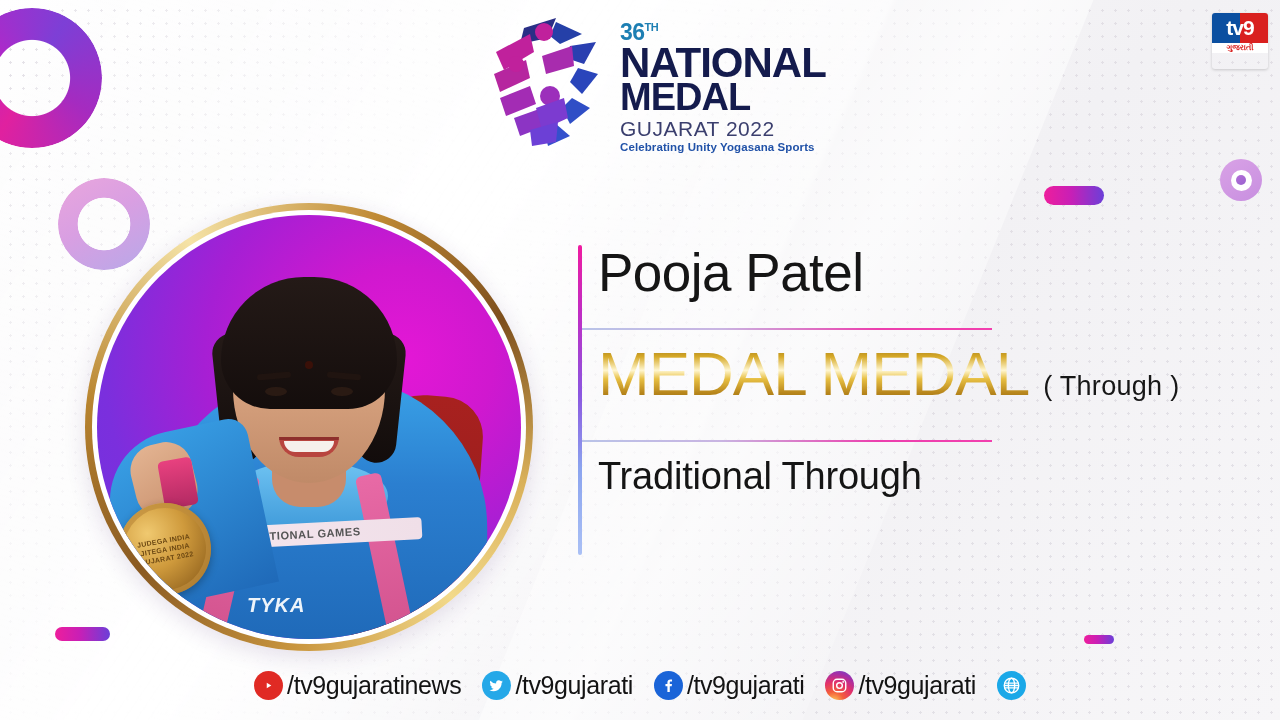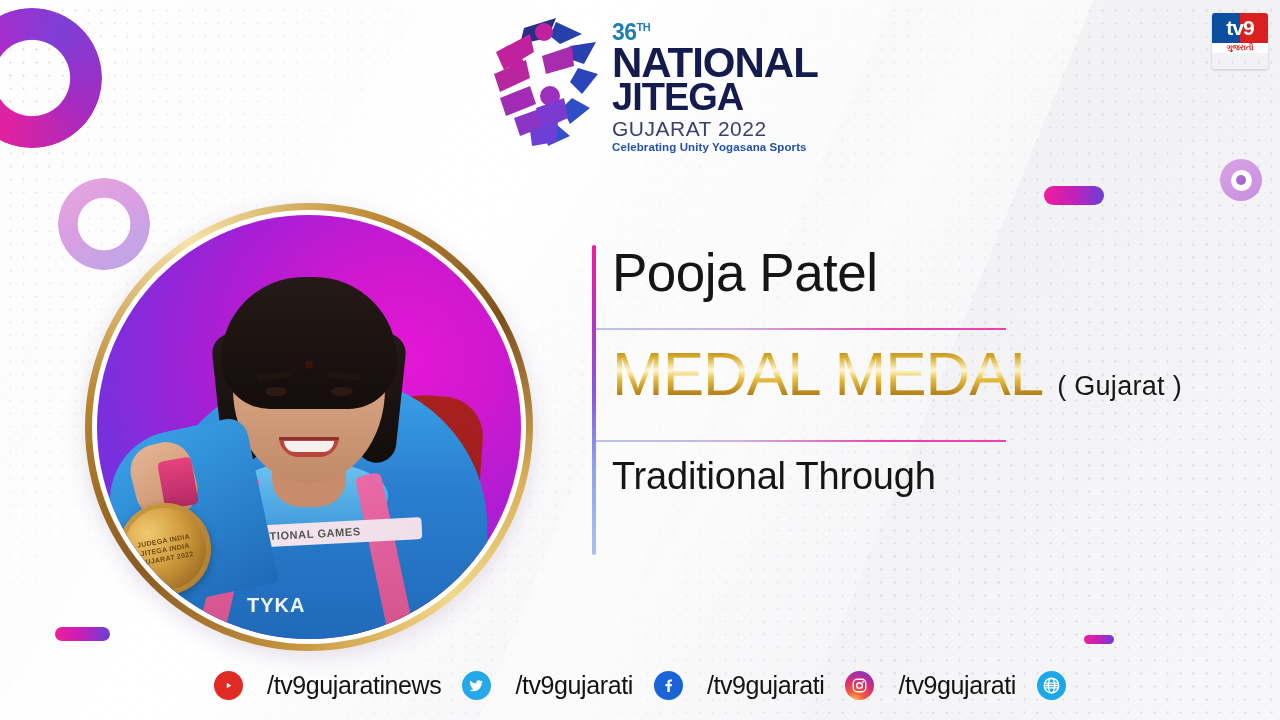--- a/index.html
+++ b/index.html
@@ -79,21 +79,21 @@
     background:linear-gradient(90deg,#ee1e9c 0%,#c81fb6 45%,#6b3fd8 100%);
   }
   .pill-a { left:1044px; top:186px; width:60px; height:19px; }
   .pill-b { left:55px;  top:627px; width:55px; height:14px; }
   .pill-c { left:1084px;top:635px; width:30px; height:9px;  }
 
   
   .ng-logo {
     position:absolute; left:486px; top:8px;
     width:310px; height:148px;
-    display:flex; align-items:center; gap:6px;
+    display:flex; align-items:center; gap:14px;
   }
   .ng-mark { width:120px; height:140px; flex:0 0 120px; }
   .ng-text { display:flex; flex-direction:column; line-height:1; padding-top:10px; }
   .ng-36 {
     font-family:"Liberation Sans",sans-serif;
     font-size:23px; font-weight:700; color:#1d7fb3; letter-spacing:-.5px;
   }
   .ng-36 sup { font-size:11px; vertical-align:super; }
   .ng-national {
     font-size:42px; font-weight:800; color:#141b4d;
@@ -241,34 +241,34 @@
     box-shadow:0 3px 8px rgba(0,0,0,.28), inset 0 0 0 5px rgba(190,140,60,.7);
     display:flex; flex-direction:column; align-items:center; justify-content:center;
     transform:rotate(-10deg);
   }
   .medal span {
     font-size:7px; font-weight:800; color:#6b4712; letter-spacing:.3px;
     line-height:9px; text-align:center;
   }
   .brand-tyka {
     position:absolute; left:150px; bottom:22px;
-    color:#fff; font-size:20px; font-weight:800; 
+    color:#fff; font-size:20px; font-weight:800; font-style:italic;
     letter-spacing:1px; opacity:.92;
   }
   .ng-strip {
     position:absolute; left:95px; top:308px;
     width:230px; height:22px; border-radius:4px;
     background:linear-gradient(90deg,#f4e6ee 0%,#f0dfe8 100%);
     transform:rotate(-3deg);
     display:flex; align-items:center; justify-content:center;
     font-size:11px; font-weight:700; color:#555; letter-spacing:.6px;
   }
 
   
-  .info { position:absolute; left:592px; top:245px; width:660px; height:320px; }
+  .info { position:absolute; left:578px; top:245px; width:660px; height:320px; }
   .vbar {
     position:absolute; left:0; top:0; width:4px; height:310px;
     background:linear-gradient(180deg,#ef1ca0 0%,#c02dc4 22%,#8b56e0 48%,#8ba4ef 72%,#aac0f5 100%);
     border-radius:2px;
   }
   .info-row { position:absolute; left:20px; }
   .name {
     top:0; font-size:53px; font-weight:400; color:#151515;
     letter-spacing:-.5px; line-height:1.05;
   }
@@ -297,21 +297,21 @@
     background:linear-gradient(90deg,#f0159c 0%,#cc1ec0 42%,#7a3ce2 78%,#5b4de8 100%);
     color:#fff; font-size:25px; font-weight:400; letter-spacing:.6px;
     line-height:1.05;
   }
 
   
   .footer {
     position:absolute; left:0; right:0; bottom:12px; height:46px;
     display:flex; align-items:center; justify-content:center; gap:9px;
   }
-  .soc { display:flex; align-items:flex-start; gap:24px; }
+  .soc { display:flex; align-items:flex-start; gap:4px; }
   .soc + .soc { margin-left:12px; }
   .soc-label { font-size:25px; color:#131313; font-weight:400; letter-spacing:-.4px; }
   .ico { width:29px; height:29px; border-radius:50%; flex:0 0 29px;
          display:flex; align-items:center; justify-content:center; }
   .ico svg { display:block; }
   .ico-yt { background:#e02a24; }
   .ico-tw { background:#25a8e8; }
   .ico-fb { background:#1a64d8; }
   .ico-ig { background:radial-gradient(circle at 30% 108%,#fdd55a 0%,#f45e3b 28%,#e1306c 55%,#a32ea8 78%,#5b51d8 100%); }
   .ico-web{ background:#1aa8e8; }
@@ -353,21 +353,21 @@
         <circle cx="30" cy="52" r="8" fill="#c0219c"></circle>
         <circle cx="64" cy="84" r="10" fill="#9c2fbb"></circle>
         <path d="M50 96 L78 86 L82 106 L56 118 Z" fill="#7c3bd0"></path>
         <path d="M44 118 L72 110 L70 130 L46 134 Z" fill="#6c40d6"></path>
         <path d="M56 44 L86 34 L88 54 L60 62 Z" fill="#a82cae"></path>
       </g>
     </svg>
     <div class="ng-text">
       <div class="ng-36"><span>36</span><sup>TH</sup></div>
       <div class="ng-national">NATIONAL</div>
-      <div class="ng-games">JITEGA</div>
+      <div class="ng-games">MEDAL</div>
       <div class="ng-guj">GUJARAT 2022</div>
       <div class="ng-tag">Celebrating Unity Yogasana Sports</div>
     </div>
   </div>
 
   <div class="tv9">
     <div class="tv9-top">
       <div class="tv9-blue"></div>
       <div class="tv9-red"></div>
       <div class="tv9-word">tv9</div>
@@ -410,21 +410,21 @@
   </div>
 
   <div class="info">
     <div class="vbar"></div>
 
     <div class="info-row name">Pooja Patel</div>
     <div class="divider div1"></div>
 
     <div class="info-row gold-line">
       <span class="gold">MEDAL MEDAL</span>
-      <span class="state">( Gujarat )</span>
+      <span class="state">( Through )</span>
     </div>
     <div class="divider div2"></div>
 
     <div class="info-row event">Traditional Through</div>
   </div>
 
   <div class="footer">
 
     <div class="soc">
       <span class="ico ico-yt">

